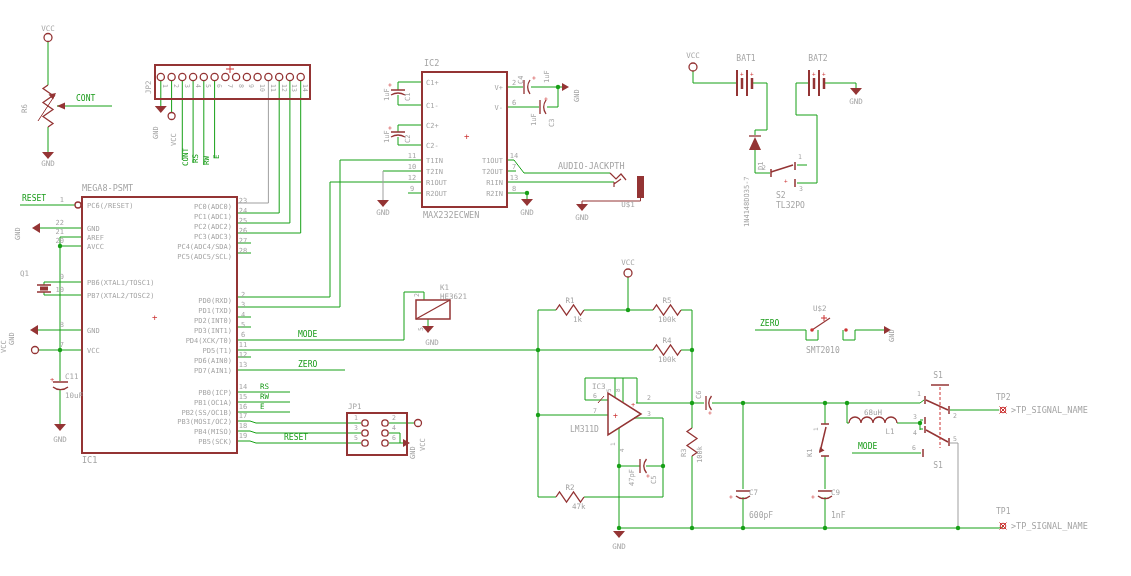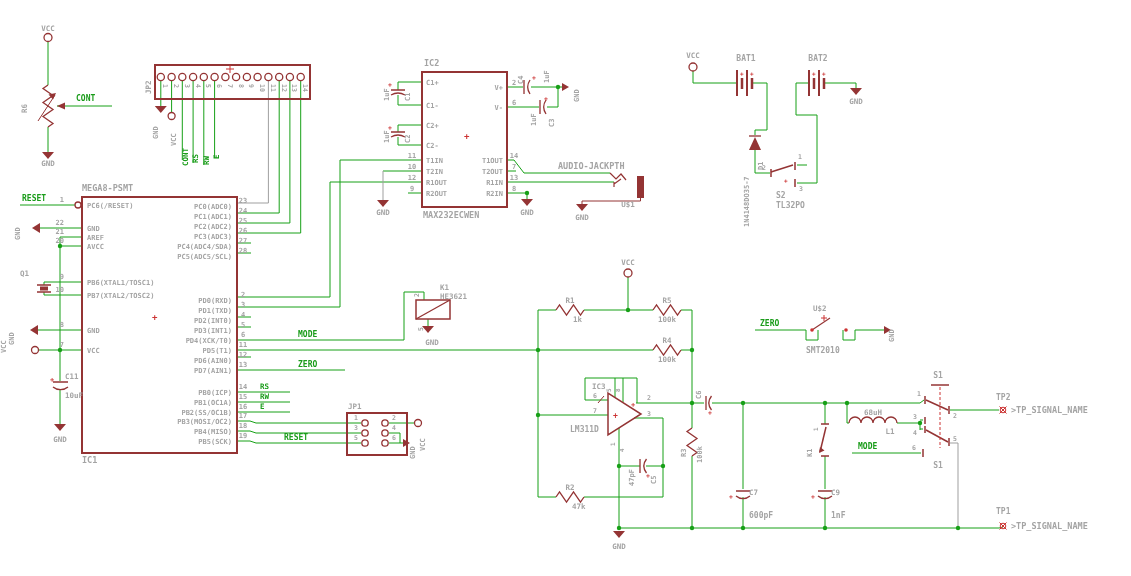--- a/index.html
+++ b/index.html
@@ -1,16 +1,16 @@
 <!DOCTYPE html>
 <html><head>
 <meta charset="utf-8">
 <style>
   html,body{margin:0;padding:0;background:#fff;}
-  #stage{position:relative;width:1131px;height:576px;background:#ffffff;overflow:hidden;font-weight:bold;}
+  #stage{position:relative;width:1131px;height:576px;background:#ffffff;overflow:hidden;}
   svg{position:absolute;left:0;top:0;}
   text{font-family:"DejaVu Sans Mono","Liberation Mono",monospace;}
   .t-gray{fill:#a4a4a4;}
   .t-green{fill:#1a9c1a;}
   .t-red{fill:#cc3333;}
 </style>
 </head>
 <body>
 
 <div id="stage">

